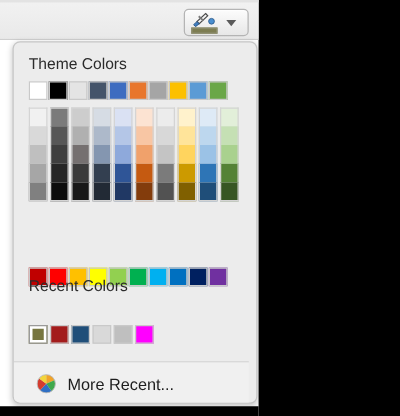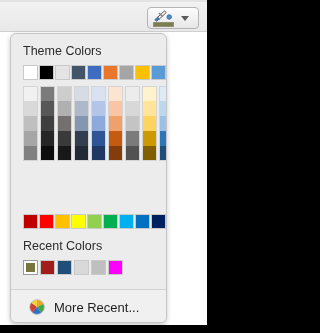--- a/index.html
+++ b/index.html
@@ -45,35 +45,35 @@
   #fill-caret {
     position: absolute; left: 33px; top: 8px;
     width: 0; height: 0;
     border-left: 4px solid transparent;
     border-right: 4px solid transparent;
     border-top: 5px solid #5a5a5a;
   }
   
   #panel {
     position: absolute; left: 10px; top: 33px;
-    width: 157px; height: 290px;
+    width: 196px; height: 290px;
     background: #ececec;
     border: 1px solid #c6c6c6;
     border-radius: 6px;
     box-shadow: 0 2px 5px rgba(0,0,0,0.22);
     overflow: hidden;
   }
   .section-title {
     font-size: 12.5px;
     color: #2b2b2b;
     padding-left: 12px;
   }
   #theme-title  { position: absolute; left: 0; top: 10px; }
   #standard-title { position: absolute; left: 0; top: 159px; }
-  #recent-title  { position: absolute; left: 0; top: 205px; }
+  #recent-title  { position: absolute; left: 0; top: 188px; }
 
   .swatch-row { position: absolute; left: 12px; display: flex; }
   .swatch {
     width: 15px; height: 15px;
     border: 1px solid #c9c9c9;
     margin-right: 1px;
     cursor: pointer;
   }
   .var-col { width: 16px; margin-right: 1px; }
   .var-cell {

